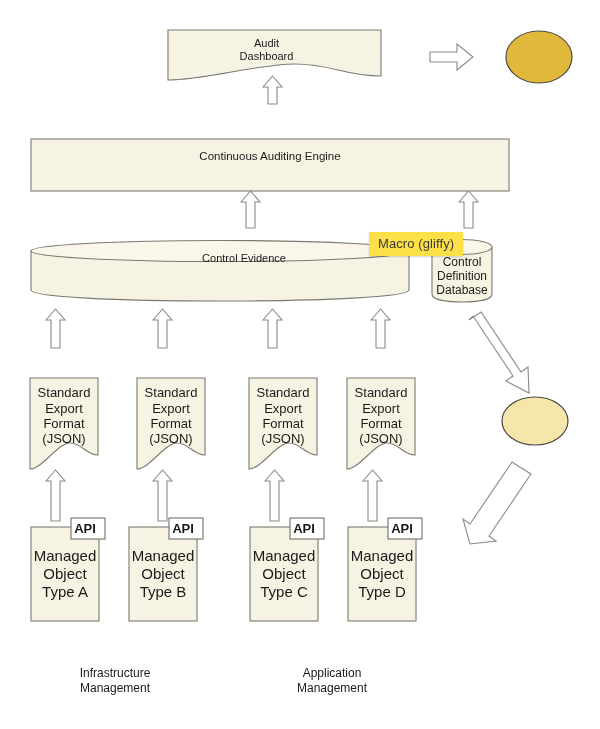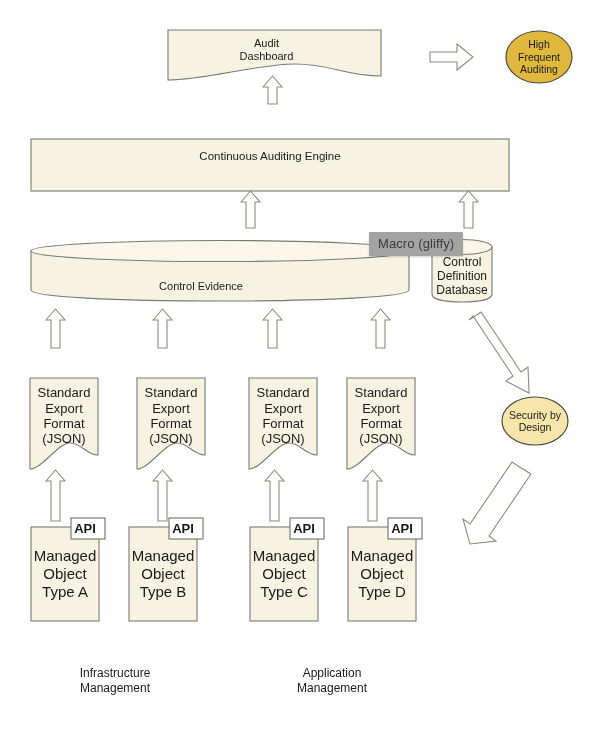--- a/index.html
+++ b/index.html
@@ -42,21 +42,21 @@
   .lbl-engine    { font-size: 11.5px; }
   .lbl-store     { font-size: 11px; }
   .lbl-cdb       { font-size: 12px; }
   .lbl-sef       { font-size: 13px; }
   .lbl-mo        { font-size: 15px; }
   .lbl-api       { font-size: 13px; font-weight: bold; }
   .lbl-pill      { font-size: 10.5px; }
   .lbl-group     { font-size: 12px; text-align: center; line-height: 1.25; }
   .macro-badge {
     position: absolute;
-    background: #a3a3a3;
+    background: #fde047;
     color: #3a3a3a;
     font-size: 13px;
     padding: 4px 9px 5px 9px;
     left: 369px;
     top: 232px;
     border-radius: 1px;
     box-shadow: 0 1px 2px rgba(0,0,0,0.18);
     letter-spacing: 0.1px;
   }
 </style>
@@ -184,34 +184,29 @@
     <g>
       <path class="af" d="M518,466 L531,474 L489,536 L496,541 L470,544 L463,519 L470,524 L512,462 Z"></path>
     </g>
   </svg>
 
   <div class="node-label lbl-dashboard" style="left:160px; top:30px; width:213px; height:40px;">Audit
 Dashboard</div>
 
   <div class="node-label lbl-engine" style="left:31px; top:139px; width:478px; height:36px;">Continuous Auditing Engine</div>
 
-  <div class="node-label lbl-store" style="left:31px; top:268px; width:340px; height:36px;">Control Evidence</div>
+  <div class="node-label lbl-store" style="left:31px; top:240px; width:340px; height:36px;padding-left:43px;">Control Evidence</div>
 
   <div class="node-label lbl-cdb" style="left:430px; top:254px; width:64px; height:44px;">Control
 Definition
 Database</div>
 
   <div class="macro-badge">Macro (gliffy)</div>
 
-  <div class="node-label lbl-pill" style="left:506px; top:33px; width:66px; height:48px;">High
-Frequent
-Auditing</div>
-
-  <div class="node-label lbl-pill" style="left:502px; top:401px; width:66px; height:40px;">Security by
-Design</div>
+
 
   <div class="node-label lbl-sef" style="left:30px; top:386px; width:68px; height:60px;">Standard
 Export
 Format
 (JSON)</div>
   <div class="node-label lbl-sef" style="left:137px; top:386px; width:68px; height:60px;">Standard
 Export
 Format
 (JSON)</div>
   <div class="node-label lbl-sef" style="left:249px; top:386px; width:68px; height:60px;">Standard

